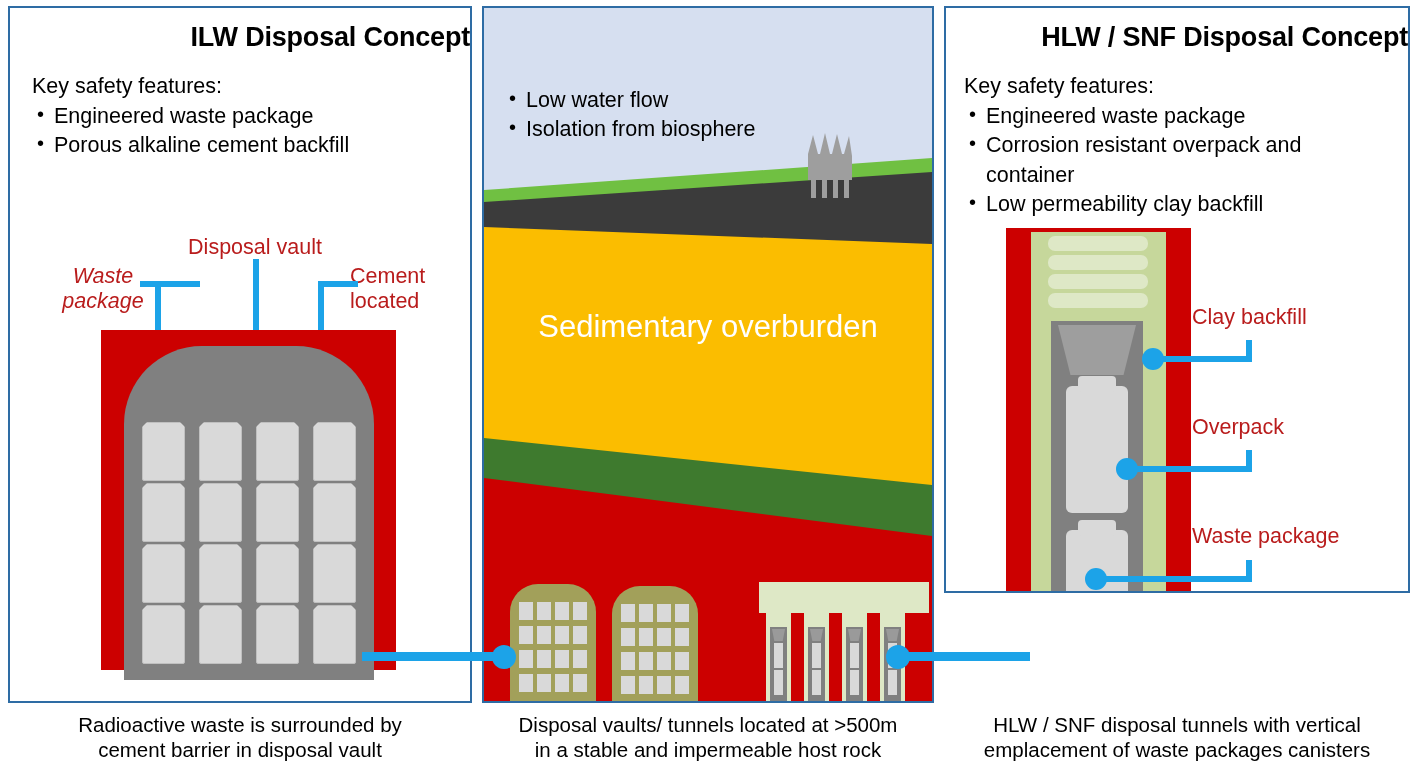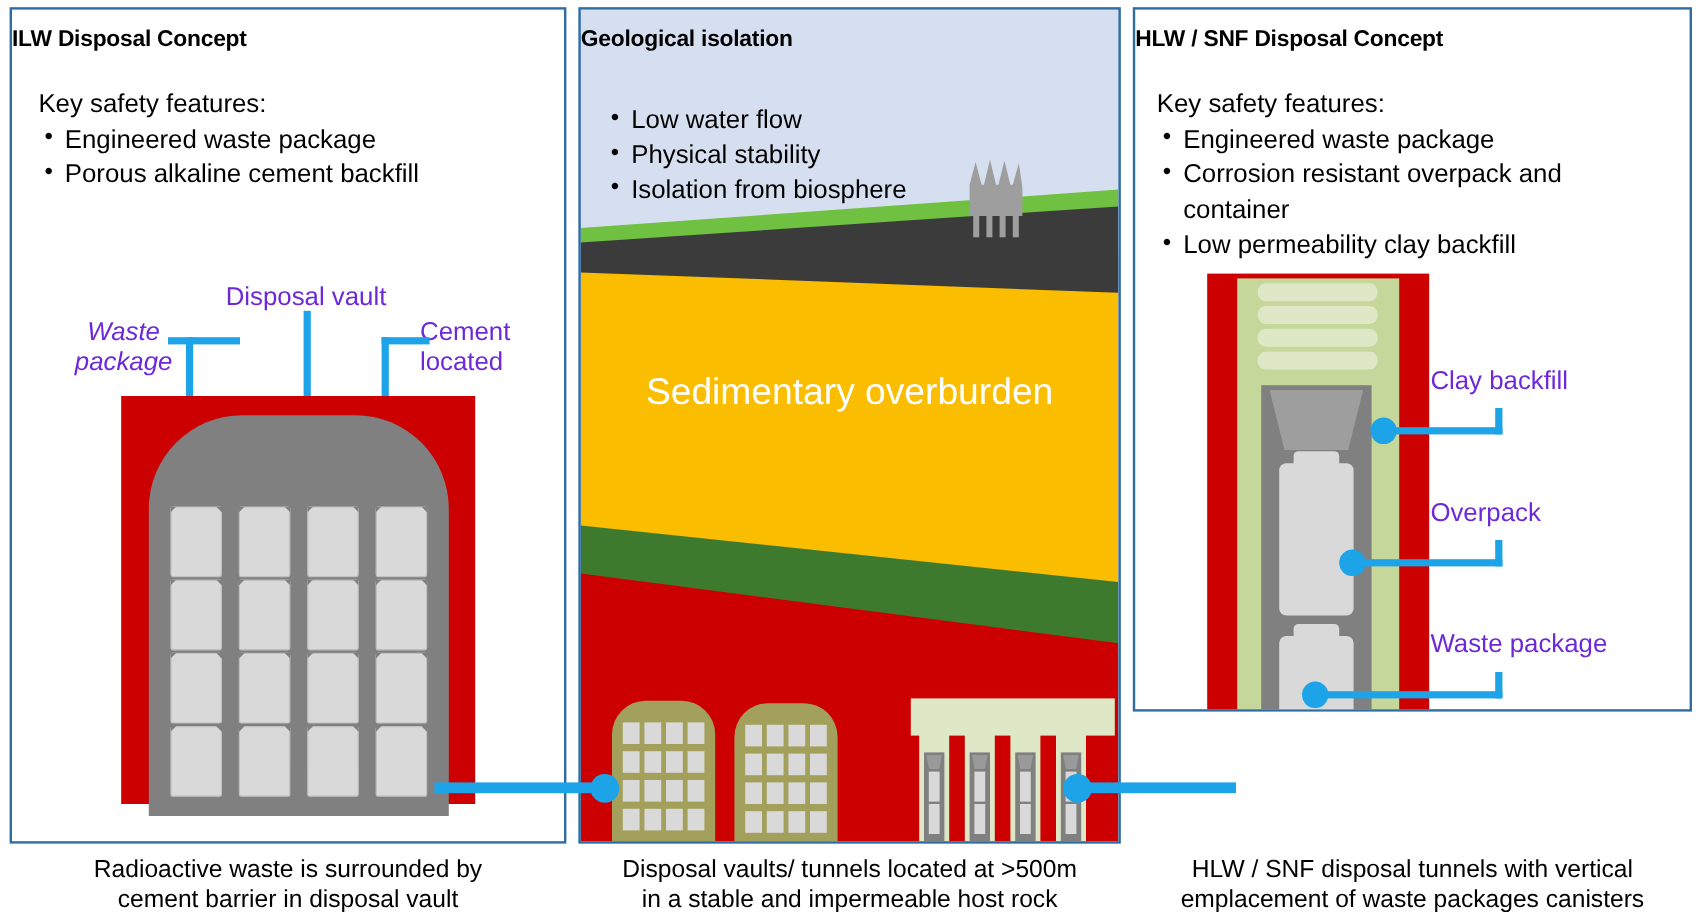--- a/index.html
+++ b/index.html
@@ -20,22 +20,22 @@
     border: 2px solid #2E6CA4;
     box-sizing: border-box;
     overflow: hidden;
   }
   #panel-left   { left: 8px;   top: 6px; width: 464px; height: 697px; background: #ffffff; }
   #panel-mid    { left: 482px; top: 6px; width: 452px; height: 697px; background: #D6DFF0; }
   #panel-right  { left: 944px; top: 6px; width: 466px; height: 587px; background: #ffffff; }
 
   .panel-title {
     position: absolute; left: 0; right: 0; top: 14px;
-    text-align: left;
-    font-size: 19px; font-weight: bold; color: #000;
+    text-align: right;
+    font-size: 27px; font-weight: bold; color: #000;
     letter-spacing: -0.2px;
   }
 
   .bullets {
     position: absolute;
     font-size: 21.5px; color: #000; line-height: 1.36;
   }
   .bullets .head { margin-bottom: 1px; }
   .bullets ul { list-style: none; margin: 0; padding: 0; }
   .bullets li {
@@ -87,21 +87,21 @@
   .pkg::before, .pkg::after {
     content: ""; position: absolute; top: -1px;
     width: 5px; height: 5px; background: #808080;
   }
   .pkg::before { left: -1px; clip-path: polygon(0 0,100% 0,0 100%); }
   .pkg::after  { right: -1px; clip-path: polygon(100% 0,100% 100%,0 0); }
 
   
   .lead-line  { background: #1CA3E8; position: absolute; }
   .lead-dot   { position: absolute; width: 22px; height: 22px; border-radius: 50%; background: #1CA3E8; }
-  .lead-label { position: absolute; font-size: 21.5px; color: #6d28d9; line-height: 1.18; }
+  .lead-label { position: absolute; font-size: 21.5px; color: #b91c1c; line-height: 1.18; }
 
   
   #geo { left: 0; top: 0; width: 100%; height: 100%; }
 
   
   #hlw-block { left: 60px; top: 220px; width: 185px; height: 465px; }
 </style>
 </head>
 <body>
 
@@ -177,26 +177,24 @@
 
       <polygon points="0,194 448,164 448,240 0,222" fill="#3B3B3B"></polygon>
 
       <polygon points="0,219 448,236 448,480 0,432" fill="#FBBD00"></polygon>
 
       <polygon points="0,430 448,477 448,530 0,472" fill="#3E7A2E"></polygon>
 
       <polygon points="0,470 448,528 448,693 0,693" fill="#CC0000"></polygon>
     </svg>
 
-    <div class="panel-title">Geological isolation</div>
 
     <div class="bullets" style="left:20px; top:78px; width:340px;">
       <ul>
         <li>Low water flow</li>
-        <li>Physical stability</li>
         <li>Isolation from biosphere</li>
       </ul>
     </div>
 
     
     <svg class="abs" style="left:320px; top:122px; width:52px; height:68px;" viewBox="0 0 52 68">
       <polygon points="4,50 4,24 9,5 14,24 16,24 21,3 26,24 28,24 33,4 38,24 40,24 45,6 48,26 48,50" fill="#9E9E9E"></polygon>
       <rect x="7" y="50" width="5" height="18" fill="#9E9E9E"></rect>
       <rect x="18" y="50" width="5" height="18" fill="#9E9E9E"></rect>
       <rect x="29" y="50" width="5" height="18" fill="#9E9E9E"></rect>

